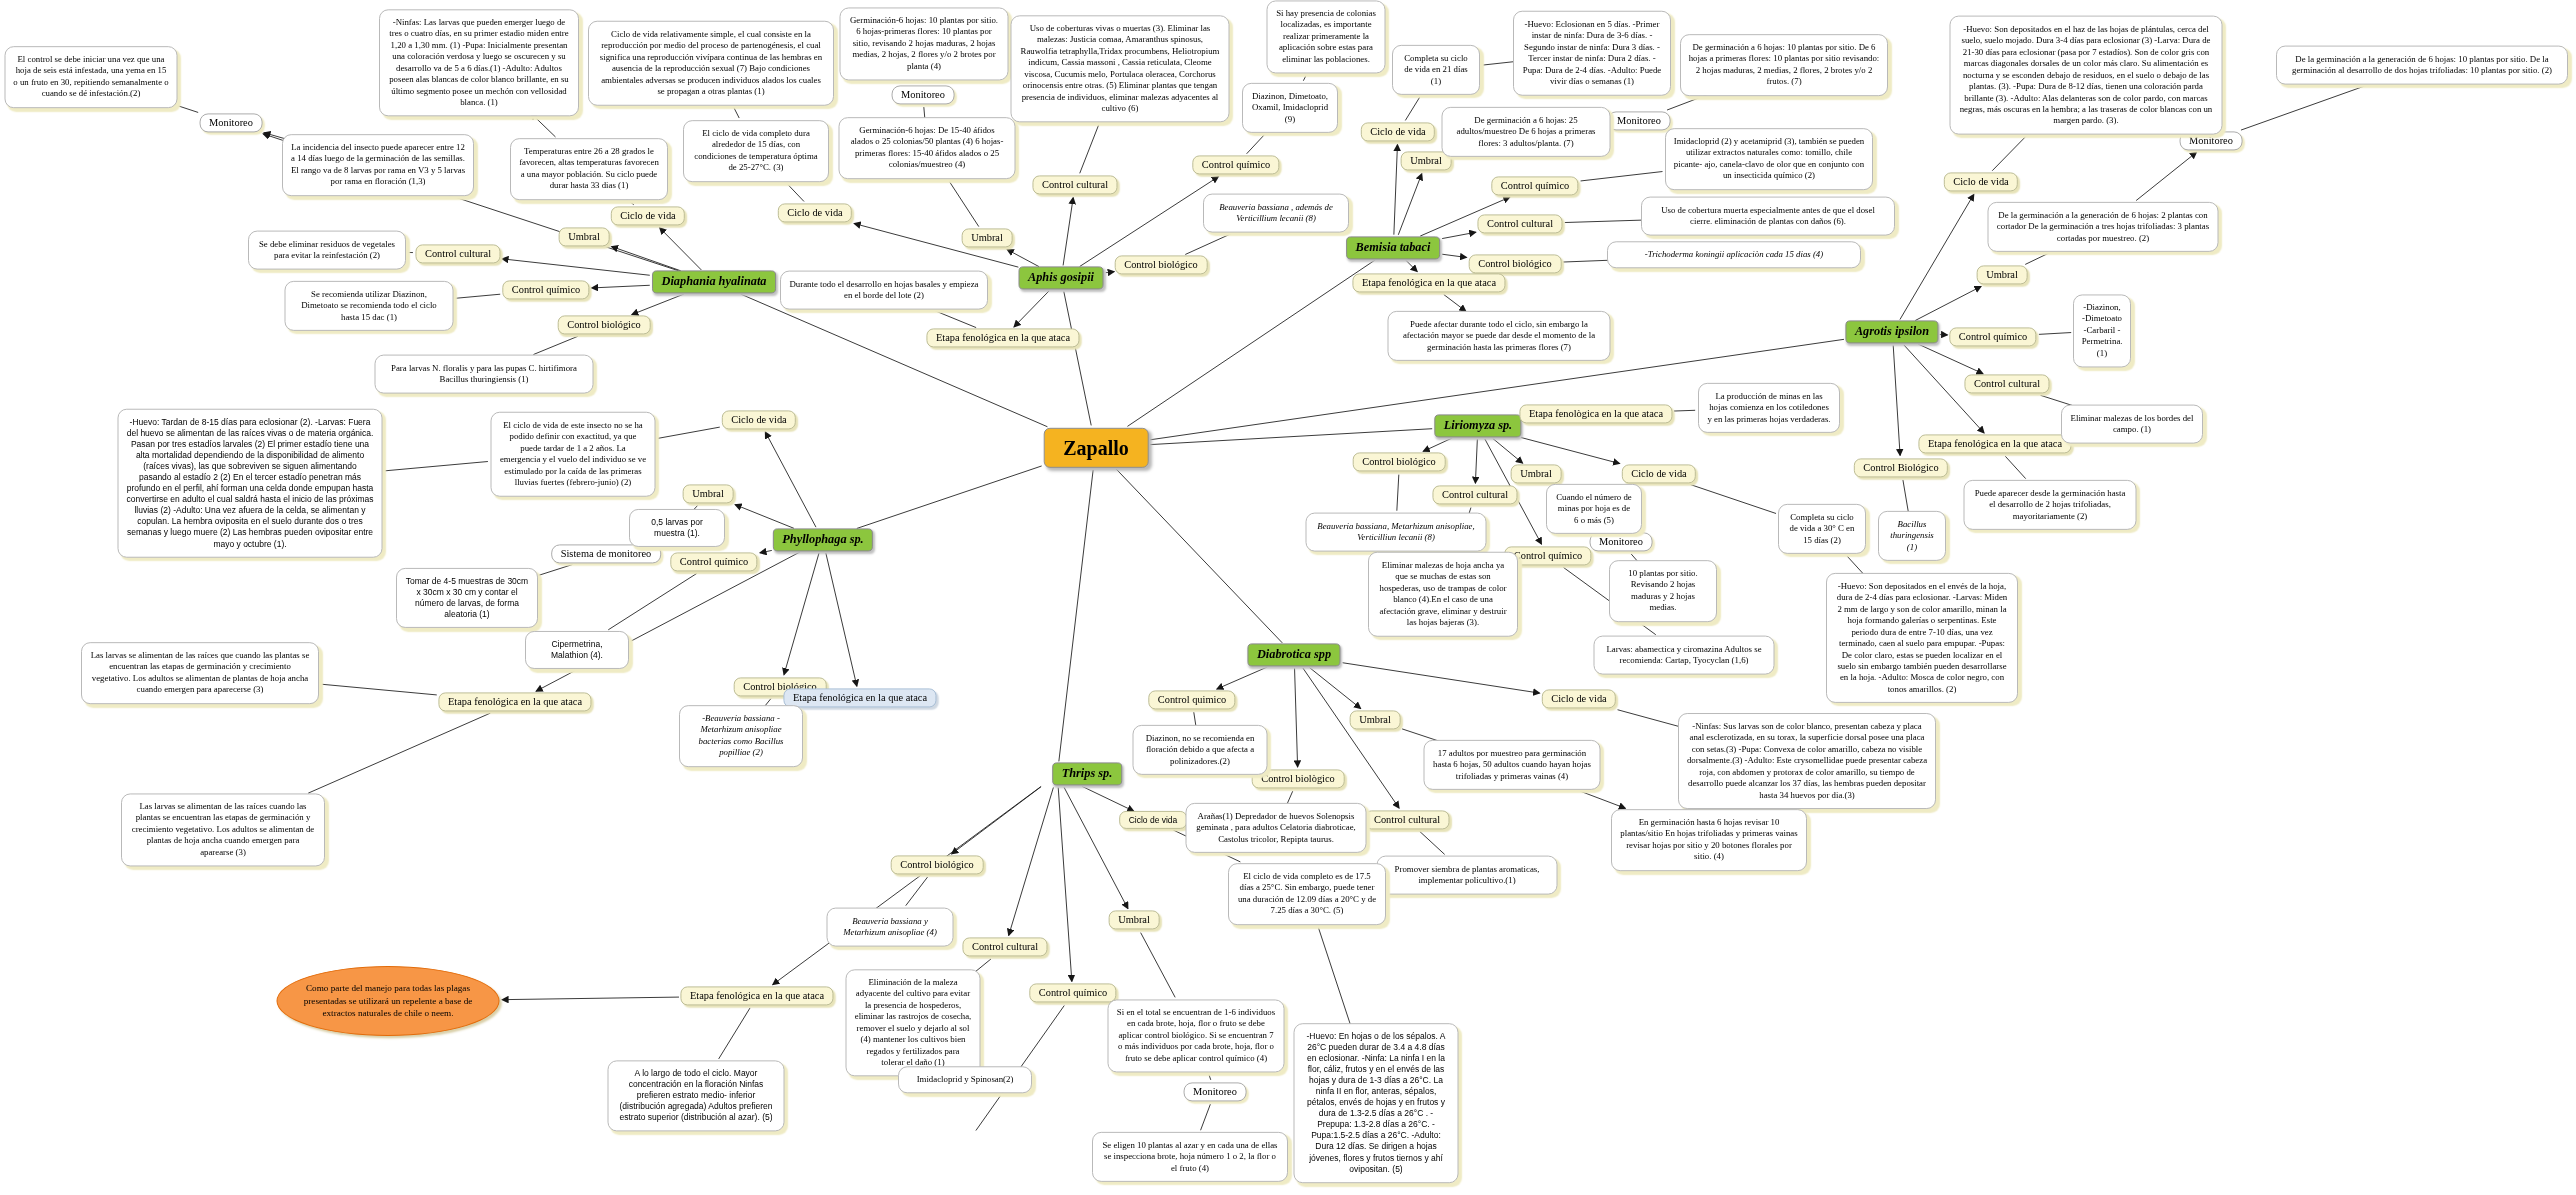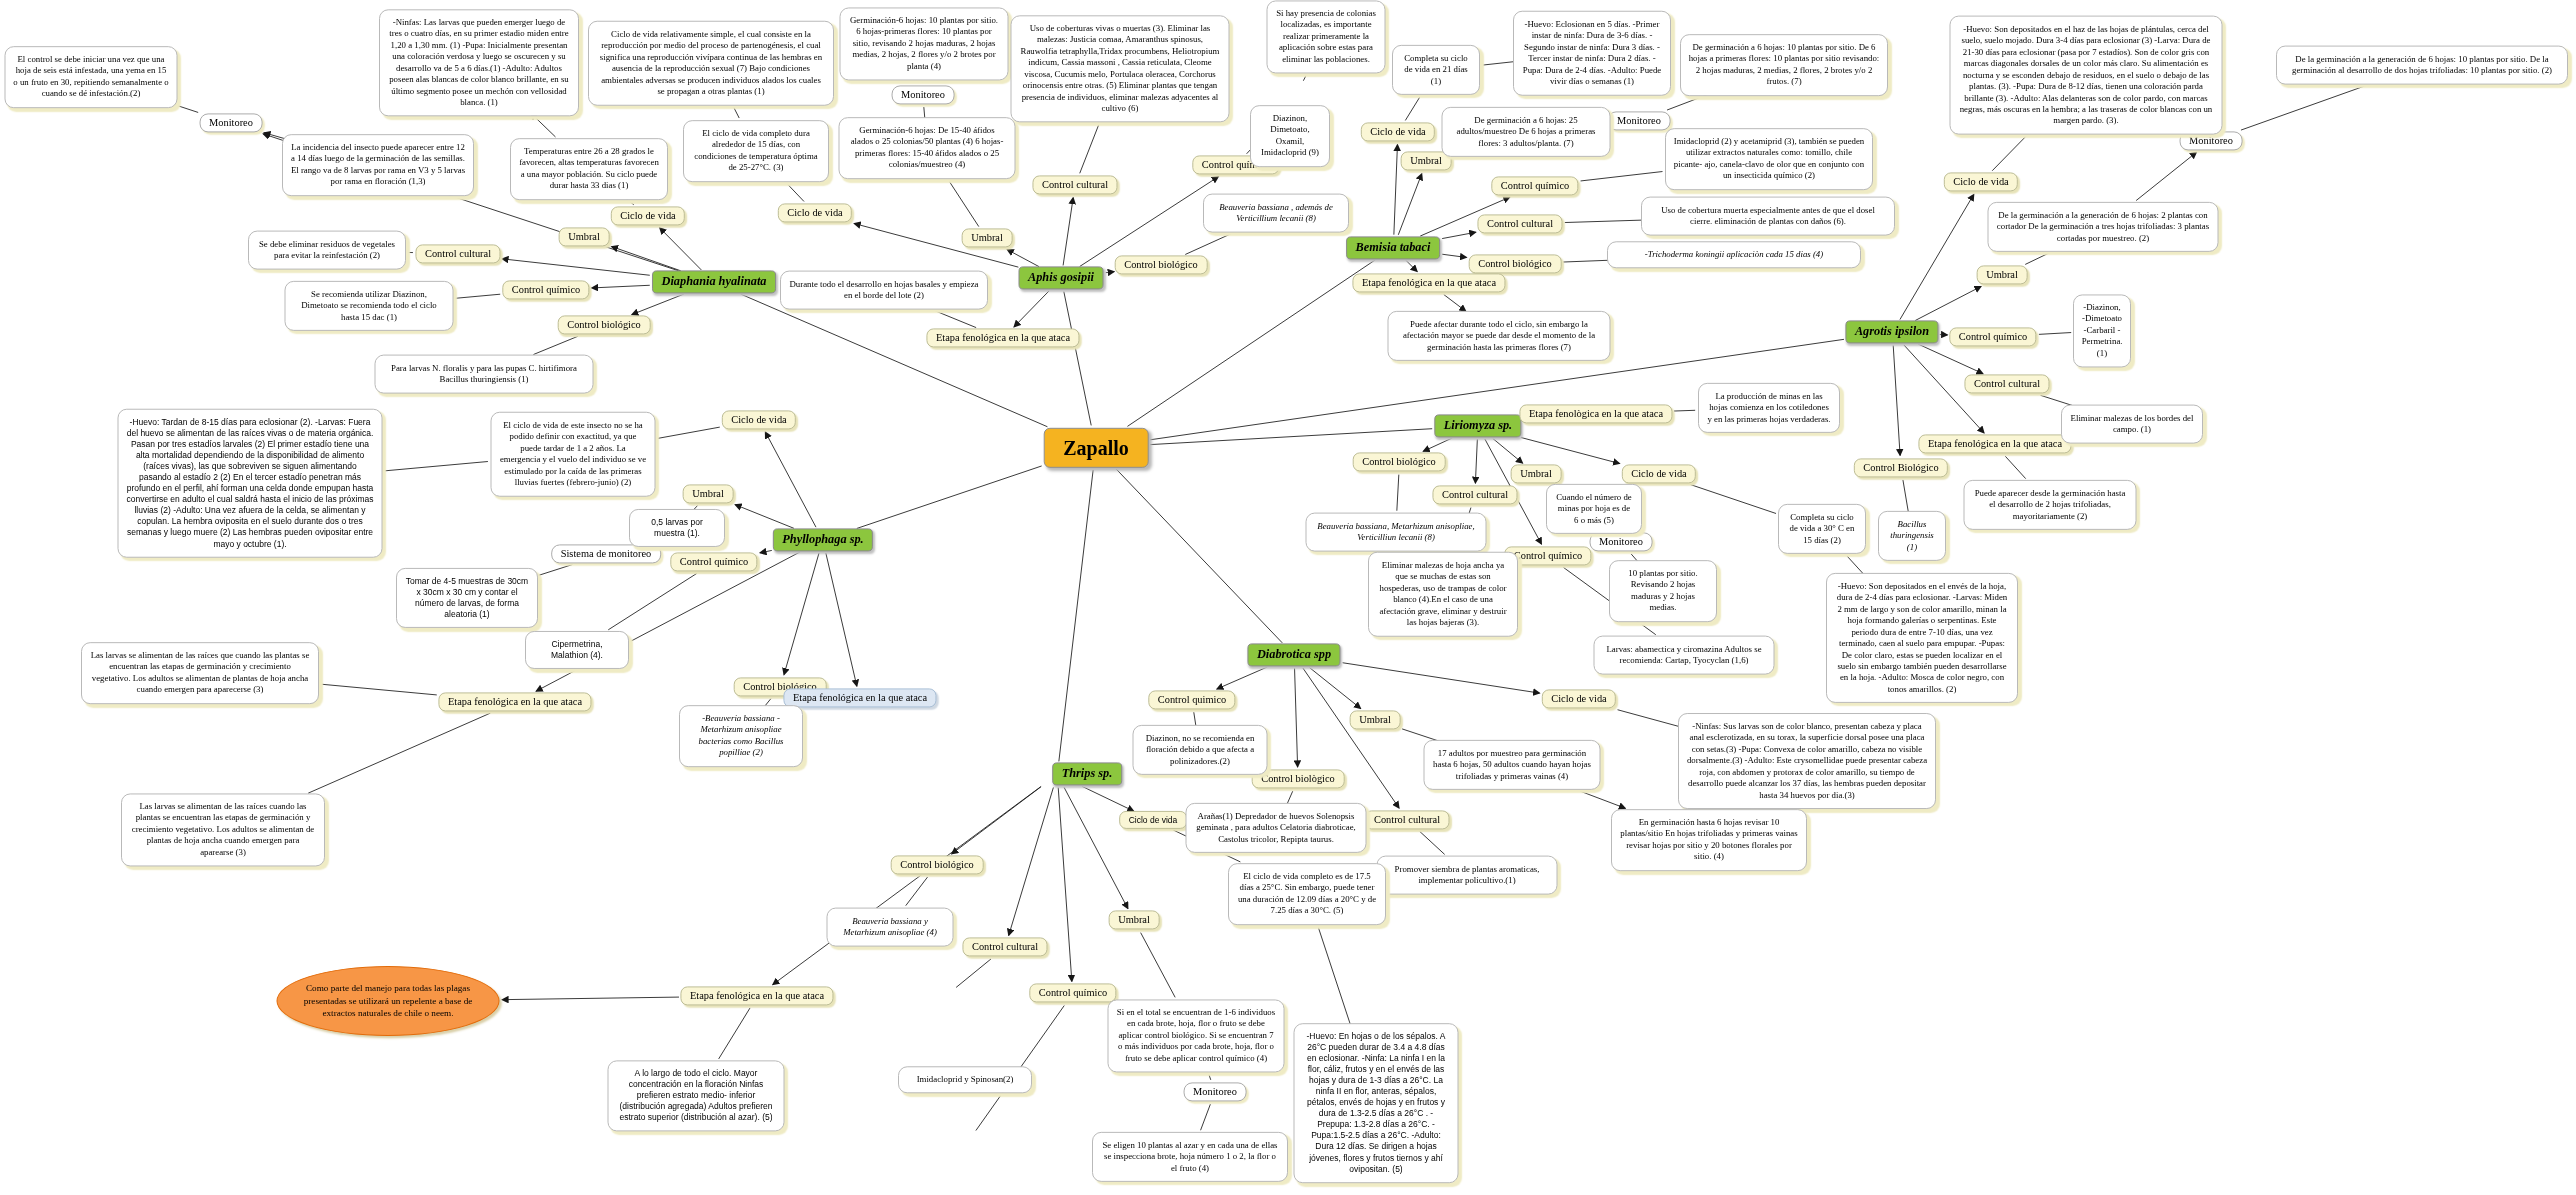--- a/index.html
+++ b/index.html
@@ -236,21 +236,21 @@
     <div class="node n-info" style="left: 327px; top: 250px; width: 158px;">Se debe eliminar residuos de vegetales para evitar la reinfestación (2)</div>
     <div class="node n-info" style="left: 369px; top: 306px; width: 169px;">Se recomienda utilizar Diazinon, Dimetoato se recomienda todo el ciclo hasta 15 dac (1)</div>
     <div class="node n-info" style="left: 484px; top: 374px; width: 219px;">Para larvas N. floralis  y para las pupas C. hirtifimora Bacillus thuringiensis (1)</div>
     <div class="node n-info" style="left: 884px; top: 290px; width: 208px;">Durante todo el desarrollo en hojas basales y empieza en el borde del lote (2)</div>
     <div class="node n-info" style="left: 711px; top: 63px; width: 246px;">Ciclo de vida relativamente simple, el cual consiste en la reproducción por medio del proceso de partenogénesis, el cual significa una reproducción vivípara continua de las hembras en ausencia de la reproducción sexual (7) Bajo condiciones ambientales adversas se producen individuos alados los cuales se propagan a otras plantas (1)</div>
     <div class="node n-info" style="left: 756px; top: 151px; width: 146px;">El ciclo de vida completo dura alrededor de 15 días, con condiciones de temperatura óptima de 25-27°C. (3)</div>
     <div class="node n-info" style="left: 924px; top: 44px; width: 169px;">Germinación-6 hojas: 10 plantas por sitio. 6 hojas-primeras flores: 10 plantas por sitio, revisando 2 hojas maduras, 2 hojas medias, 2 hojas, 2 flores y/o 2 brotes por planta (4)</div>
     <div class="node n-info" style="left: 927px; top: 148px; width: 177px;">Germinación-6 hojas: De 15-40 áfidos alados o 25 colonias/50 plantas (4) 6 hojas- primeras flores: 15-40 áfidos alados o 25 colonias/muestreo (4)</div>
     <div class="node n-info" style="left: 1120px; top: 69px; width: 219px;">Uso de coberturas vivas o muertas (3). Eliminar las malezas: Justicia comaa, Amaranthus spinosus, Rauwolfia tetraphylla,Tridax procumbens, Heliotropium indicum, Cassia massoni , Cassia reticulata, Cleome viscosa, Cucumis melo, Portulaca oleracea, Corchorus orinocensis  entre otras. (5) Eliminar plantas que tengan presencia de individuos, eliminar malezas adyacentes al cultivo (6)</div>
     <div class="node n-info" style="left: 1326px; top: 37px; width: 119px;">Si hay presencia de colonias localizadas, es importante realizar primeramente la aplicación sobre estas para eliminar las poblaciones.</div>
-    <div class="node n-info" style="left: 1290px; top: 108px; width: 80px; margin-top: 28px;">Diazinon, Dimetoato, Oxamil, Imidacloprid (9)</div>
+    <div class="node n-info" style="left: 1290px; top: 108px; width: 96px;">Diazinon, Dimetoato, Oxamil, Imidacloprid (9)</div>
     <div class="node n-info italic" style="left: 1276px; top: 213px; width: 146px;">Beauveria bassiana , además de Verticillium lecanii  (8)</div>
     <div class="node n-info" style="left: 1436px; top: 70px; width: 88px;">Completa su ciclo de vida en 21 días (1)</div>
     <div class="node n-info" style="left: 1592px; top: 53px; width: 158px;">-Huevo: Eclosionan en 5 días. -Primer instar de ninfa: Dura de 3-6 días. -Segundo instar de ninfa: Dura 3 días. -Tercer instar de ninfa: Dura 2 días. -Pupa: Dura de 2-4 días. -Adulto: Puede vivir días o semanas (1)</div>
     <div class="node n-info" style="left: 1526px; top: 132px; width: 169px;">De germinación a 6 hojas: 25 adultos/muestreo De 6 hojas a primeras flores: 3 adultos/planta. (7)</div>
     <div class="node n-info" style="left: 1784px; top: 65px; width: 208px;">De germinación a 6 hojas: 10 plantas por sitio. De 6 hojas a primeras flores: 10 plantas por sitio revisando: 2 hojas maduras, 2 medias, 2 flores, 2 brotes y/o 2 frutos. (7)</div>
     <div class="node n-info" style="left: 1769px; top: 159px; width: 208px;">Imidacloprid (2) y acetamiprid (3), también se pueden utilizar extractos naturales como: tomillo, chile picante- ajo, canela-clavo de olor que en conjunto con un insecticida químico (2)</div>
     <div class="node n-info" style="left: 1768px; top: 216px; width: 254px;">Uso de cobertura muerta especialmente antes de que el dosel cierre. eliminación de plantas con daños (6).</div>
     <div class="node n-info italic" style="left: 1734px; top: 255px; width: 254px;">-Trichoderma koningii  aplicaciòn cada 15 dias (4)</div>
     <div class="node n-info" style="left: 1499px; top: 336px; width: 223px;">Puede afectar durante todo el ciclo, sin embargo la afectación mayor se puede dar desde el momento de la germinación hasta las primeras flores (7)</div>
     <div class="node n-info" style="left: 2086px; top: 75px; width: 273px;">-Huevo: Son depositados en el haz de las hojas de plántulas, cerca del suelo, suelo mojado. Dura 3-4 días para eclosionar (3) -Larva: Dura de 21-30 días para eclosionar (pasa por 7 estadíos). Son de color gris con marcas diagonales dorsales de un color más claro. Su alimentación es nocturna y se esconden debajo de residuos, en el suelo o debajo de las plantas. (3). -Pupa: Dura de 8-12 días, tienen una coloración parda brillante (3). -Adulto: Alas delanteras son de color pardo, con marcas negras, más oscuras en la hembra; a las traseras de color blancas con un margen pardo. (3).</div>
@@ -277,20 +277,21 @@
     <div class="node n-info" style="left: 200px; top: 673px; width: 238px;">Las larvas se alimentan de las raíces que cuando las plantas se encuentran las etapas de germinación y crecimiento vegetativo. Los adultos se alimentan de plantas de hoja ancha cuando emergen para aparecerse (3)</div>
     <div class="node n-info" style="left: 223px; top: 830px; width: 204px;">Las larvas se alimentan de las raíces cuando las plantas se encuentran las etapas de germinación y crecimiento vegetativo. Los adultos se alimentan de plantas de hoja ancha cuando emergen para aparearse (3)</div>
     <div class="node n-info" style="left: 1200px; top: 750px; width: 135px;">Diazinon, no se recomienda en floración debido a que afecta a polinizadores.(2)</div>
     <div class="node n-info" style="left: 1276px; top: 828px; width: 181px;">Arañas(1) Depredador de huevos Solenopsis geminata , para adultos Celatoria diabroticae, Castolus tricolor, Repipta taurus.</div>
     <div class="node n-info" style="left: 1512px; top: 765px; width: 177px;">17 adultos por muestreo para germinación hasta 6 hojas, 50 adultos cuando hayan hojas trifoliadas y primeras vainas (4)</div>
     <div class="node n-info" style="left: 1467px; top: 875px; width: 181px;">Promover siembra de plantas aromaticas, implementar policultivo.(1)</div>
     <div class="node n-info" style="left: 1807px; top: 761px; width: 258px;">-Ninfas: Sus larvas son de color blanco, presentan cabeza y placa anal esclerotizada, en su torax, la superficie dorsal posee una placa con setas.(3) -Pupa: Convexa de color amarillo, cabeza no visible dorsalmente.(3) -Adulto: Este crysomellidae puede presentar cabeza roja, con abdomen y protorax de color amarillo, su tiempo de desarrollo puede alcanzar los 37 días, las hembras pueden depositar hasta 34 huevos por dia.(3)</div>
     <div class="node n-info" style="left: 1709px; top: 840px; width: 196px;">En germinación hasta 6 hojas revisar 10 plantas/sitio En hojas trifoliadas y primeras vainas revisar hojas por sitio y 20 botones florales por sitio. (4)</div>
     <div class="node n-info" style="left: 1307px; top: 894px; width: 158px;">El ciclo de vida completo es de 17.5 días a 25°C. Sin embargo, puede tener una duración de 12.09 días a 20°C y de 7.25 días a 30°C. (5)</div>
     <div class="node n-info italic" style="left: 890px; top: 927px; width: 127px;">Beauveria bassiana y Metarhizum anisopliae  (4)</div>
+    <div class="node n-info" style="left: 913px; top: 1023px; width: 135px;">Eliminación de la maleza adyacente del cultivo para evitar la presencia de hospederos, eliminar las rastrojos de cosecha, remover el suelo y dejarlo al sol (4) mantener los cultivos bien regados y fertilizados para tolerar el daño (1)</div>
     <div class="node n-info" style="left: 1196px; top: 1036px; width: 177px;">Si en el total se encuentran de 1-6 individuos en cada brote, hoja, flor o fruto se debe aplicar control biológico. Si se encuentran 7 o más individuos por cada brote, hoja, flor o fruto se debe aplicar control químico (4)</div>
     <div class="node n-info" style="left: 965px; top: 1080px; width: 134px;">Imidacloprid y Spinosan(2)</div>
     <div class="node n-info sans" style="left: 696px; top: 1096px; width: 177px;">A lo largo de todo el ciclo. Mayor concentración en la floración Ninfas prefieren estrato medio- inferior (distribución agregada) Adultos prefieren estrato superior (distribución al azar). (5)</div>
     <div class="node n-info" style="left: 1190px; top: 1157px; width: 196px;">Se eligen 10 plantas al azar y en cada una de ellas se inspecciona brote, hoja número 1 o 2, la flor o el fruto (4)</div>
     <div class="node n-info sans" style="left: 1376px; top: 1103px; width: 165px;">-Huevo: En hojas o de los sépalos. A 26°C pueden durar de 3.4 a 4.8 días en eclosionar. -Ninfa: La ninfa I en la flor, cáliz, frutos y en el envés de las hojas y dura de 1-3 días a 26°C. La ninfa II en flor, anteras, sépalos, pétalos, envés de hojas y en frutos y dura de 1.3-2.5 días a 26°C . -Prepupa: 1.3-2.8 días a 26°C. -Pupa:1.5-2.5 días a 26°C. -Adulto: Dura 12 días. Se dirigen a hojas jóvenes, flores y frutos tiernos y ahí ovipositan. (5)</div>
     <div class="node n-highlight" style="left: 388px; top: 1001px; width: 223px;">Como parte del manejo para todas las plagas presentadas se utilizará un repelente a base de extractos naturales de chile o neem.</div>
   </div>
 
 
 </body></html>

